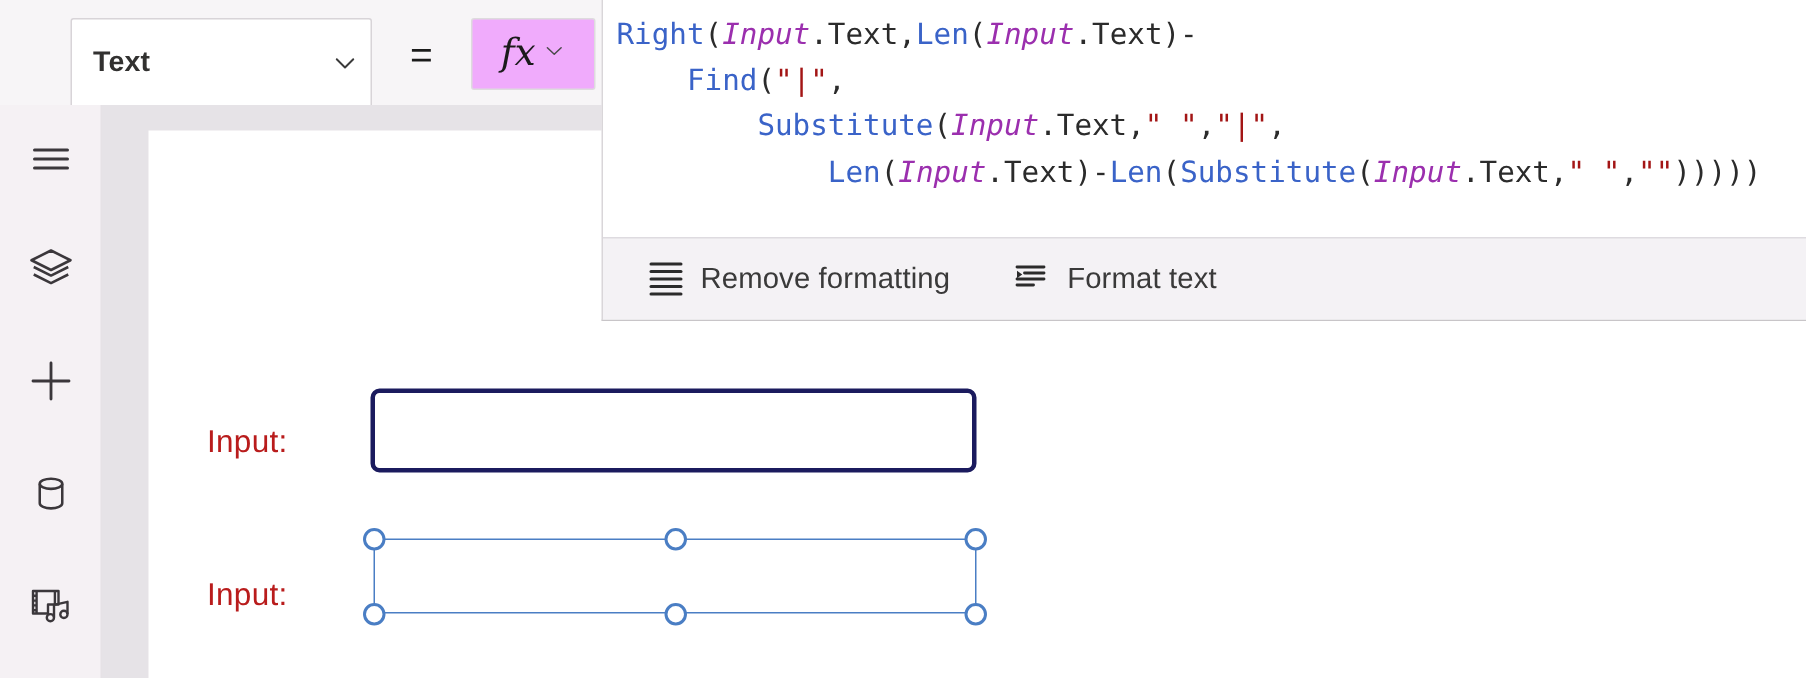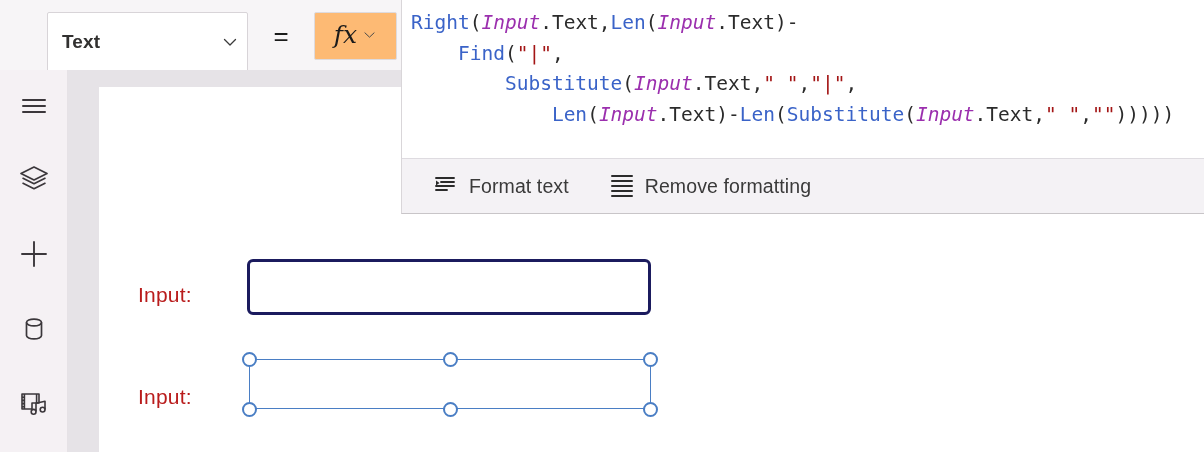--- a/index.html
+++ b/index.html
@@ -57,21 +57,21 @@
     font-size: 26px;
     color: #1b1b1b;
     text-align: center;
     line-height: 28px;
     font-weight: 500;
   }
   .fx-btn {
     position: absolute;
     left: 314px; top: 12px;
     width: 83px; height: 48px;
-    background: #fdba74;
+    background: #f0abfc;
     border: 1px solid #dedbde;
     border-radius: 2px;
     box-sizing: border-box;
     display: flex;
     align-items: center;
     justify-content: center;
     gap: 5px;
     cursor: pointer;
   }
   .fx-btn .fx {
@@ -313,43 +313,43 @@
       <div class="handle" style="left:544px; top:315px;"></div>
 
     </div>
   </div>
 
   <div class="formula-panel">
 
     <div class="formula-text" id="formula-text"><div><span class="tok-fn">Right</span><span class="tok-pun">(</span><span class="tok-ctl">Input</span><span class="tok-prop">.Text</span><span class="tok-pun">,</span><span class="tok-fn">Len</span><span class="tok-pun">(</span><span class="tok-ctl">Input</span><span class="tok-prop">.Text</span><span class="tok-pun">)-</span></div><div><span class="tok-pun">    </span><span class="tok-fn">Find</span><span class="tok-pun">(</span><span class="tok-str">"|"</span><span class="tok-pun">,</span></div><div><span class="tok-pun">        </span><span class="tok-fn">Substitute</span><span class="tok-pun">(</span><span class="tok-ctl">Input</span><span class="tok-prop">.Text</span><span class="tok-pun">,</span><span class="tok-str">" "</span><span class="tok-pun">,</span><span class="tok-str">"|"</span><span class="tok-pun">,</span></div><div><span class="tok-pun">            </span><span class="tok-fn">Len</span><span class="tok-pun">(</span><span class="tok-ctl">Input</span><span class="tok-prop">.Text</span><span class="tok-pun">)-</span><span class="tok-fn">Len</span><span class="tok-pun">(</span><span class="tok-fn">Substitute</span><span class="tok-pun">(</span><span class="tok-ctl">Input</span><span class="tok-prop">.Text</span><span class="tok-pun">,</span><span class="tok-str">" "</span><span class="tok-pun">,</span><span class="tok-str">""</span><span class="tok-pun">)))))</span></div></div>
 
     <div class="formula-toolbar">
+
+      <div class="fmt-btn">
+        <span class="icon-lines" style="width:22px;">
+          <span style="width:22px;"></span>
+          <span style="width:22px;"></span>
+          <span style="width:22px;"></span>
+          <span style="width:22px;"></span>
+          <span style="width:22px; margin-bottom:0;"></span>
+        </span>
+        <span class="txt">Remove formatting</span>
+      </div>
 
       <div class="fmt-btn">
         <span>
           <svg width="24" height="20" viewBox="0 0 24 20" aria-hidden="true">
             <g stroke="#2b2b2b" stroke-width="1.9" stroke-linecap="round">
               <path d="M3 4h18"></path>
               <path d="M8 8h13"></path>
               <path d="M3 12h18"></path>
               <path d="M3 16h11"></path>
             </g>
             <path d="M3 6.5 L6.5 9 L3 11.5 Z" fill="#2b2b2b"></path>
           </svg>
         </span>
         <span class="txt">Format text</span>
       </div>
 
-      <div class="fmt-btn">
-        <span class="icon-lines" style="width:22px;">
-          <span style="width:22px;"></span>
-          <span style="width:22px;"></span>
-          <span style="width:22px;"></span>
-          <span style="width:22px;"></span>
-          <span style="width:22px; margin-bottom:0;"></span>
-        </span>
-        <span class="txt">Remove formatting</span>
-      </div>
-
     </div>
   </div>
 
 </div>
 
 </body></html>

